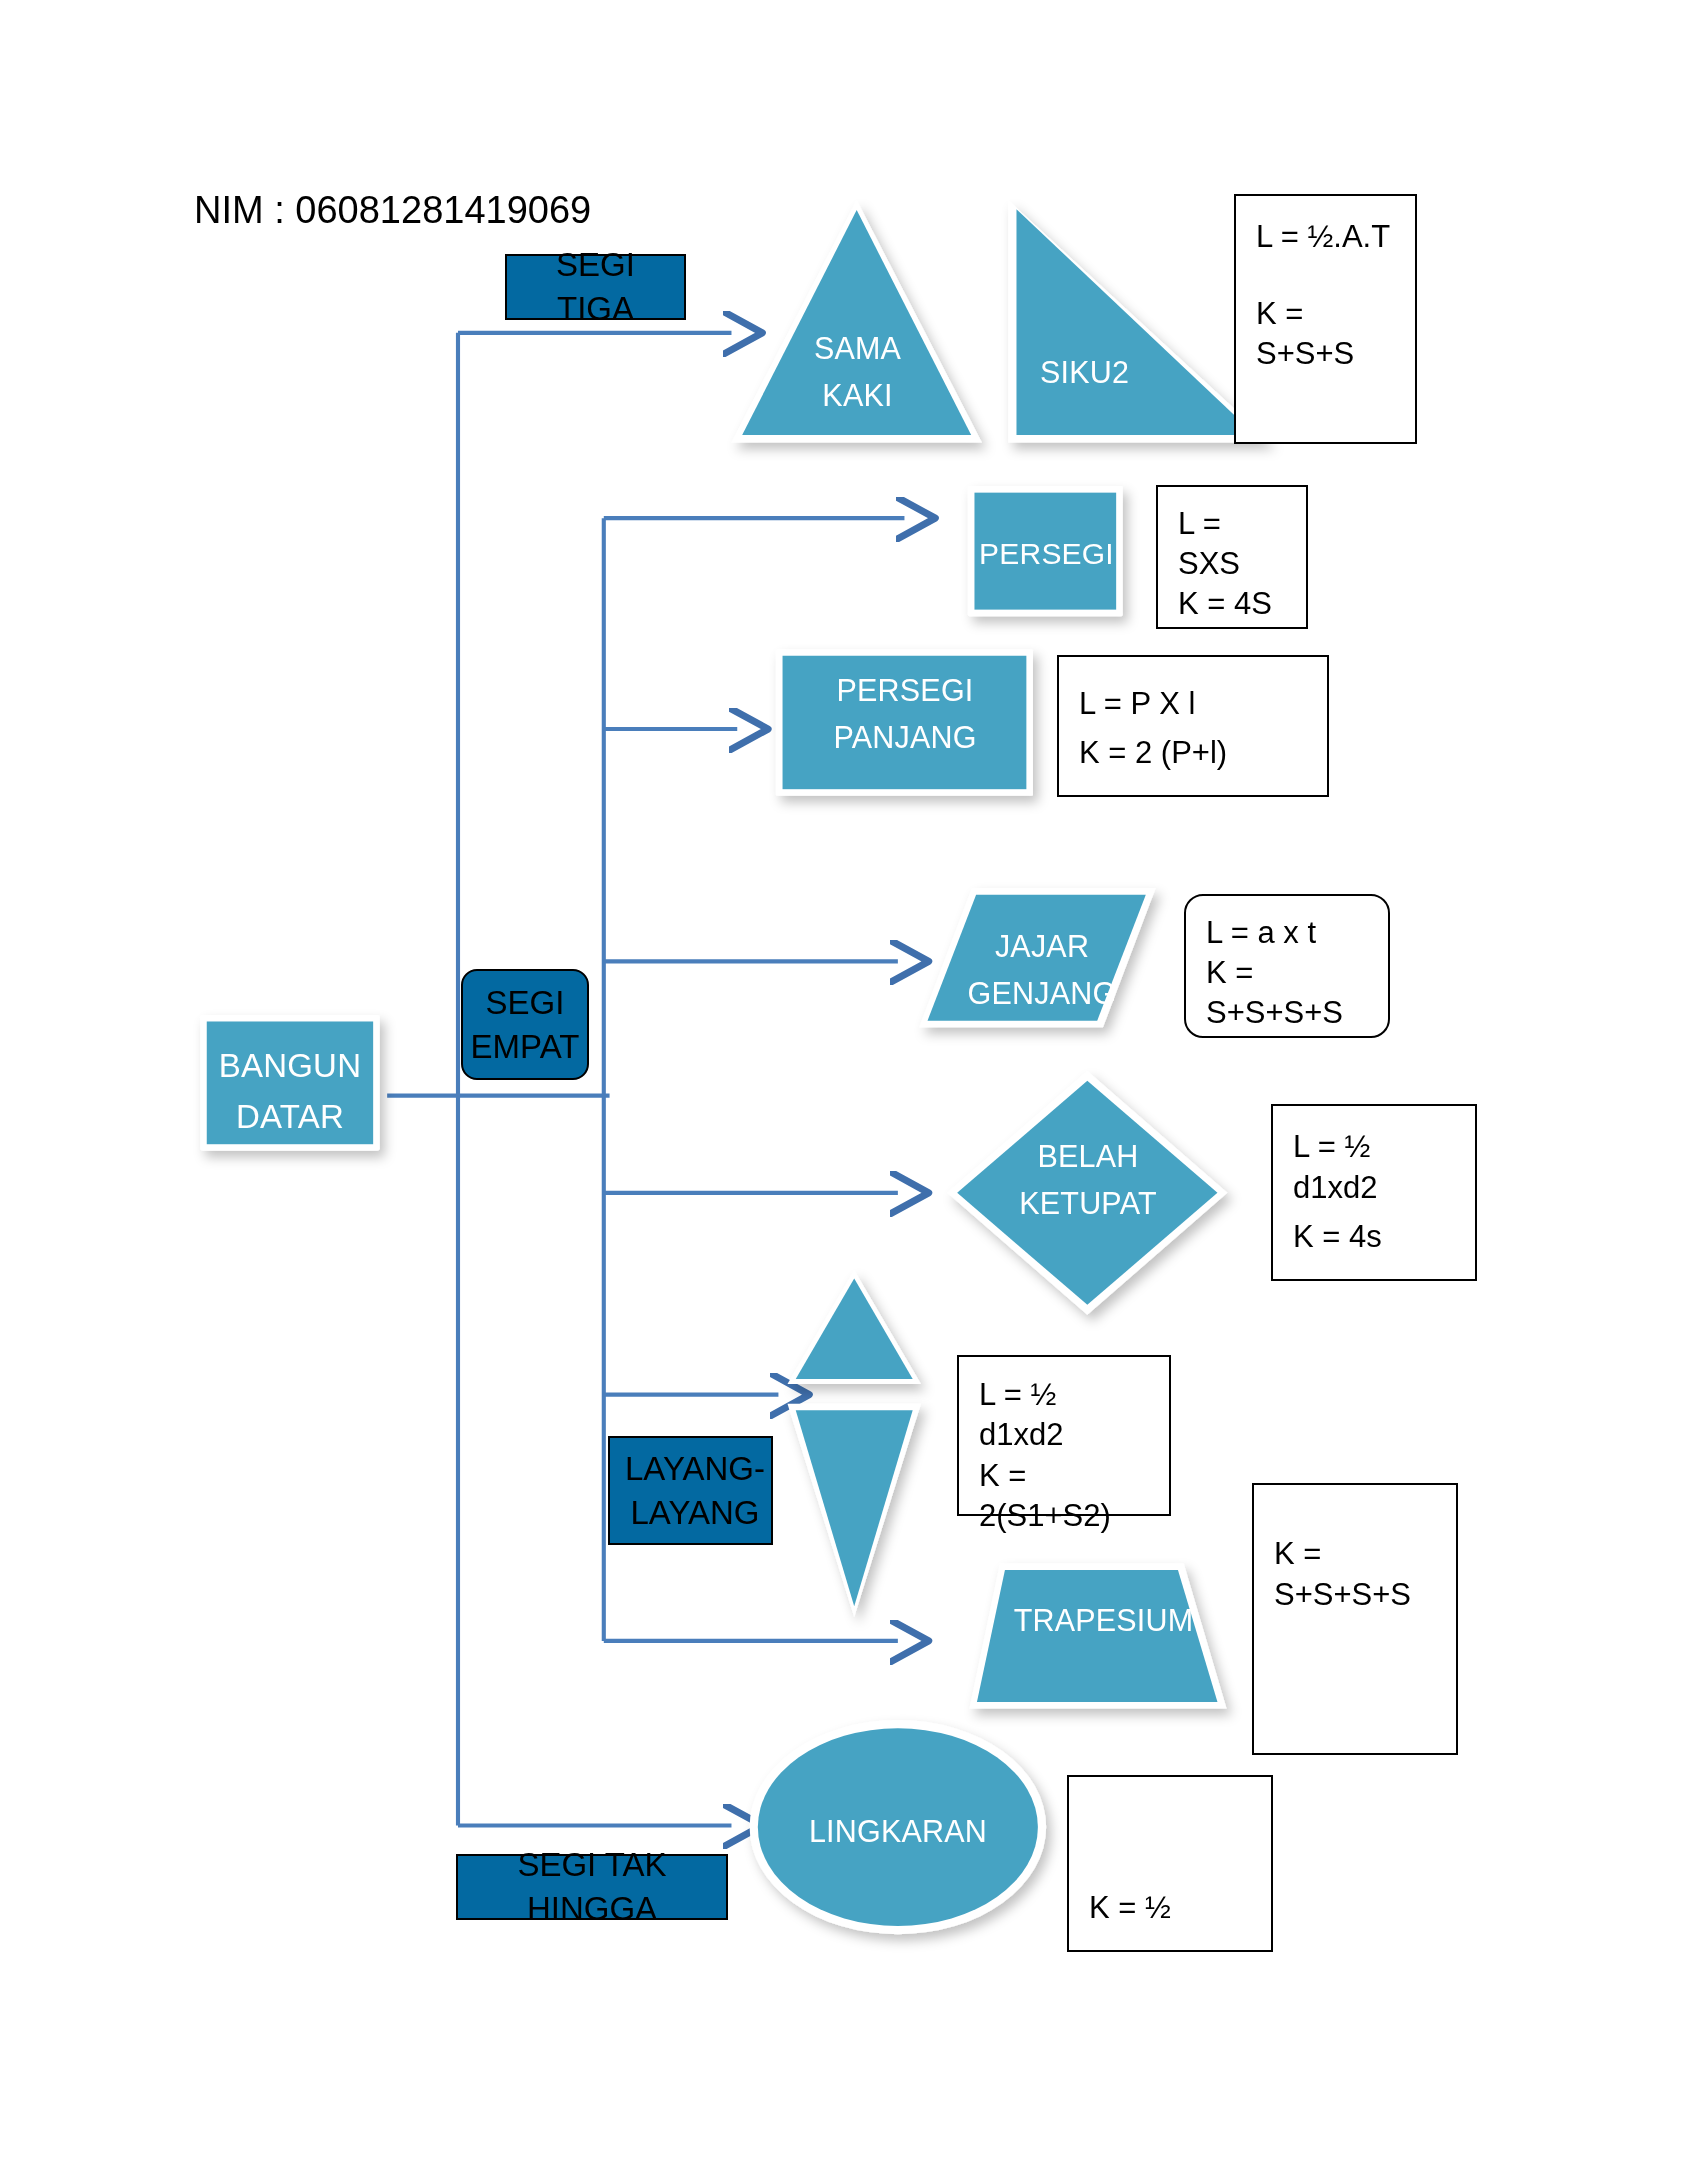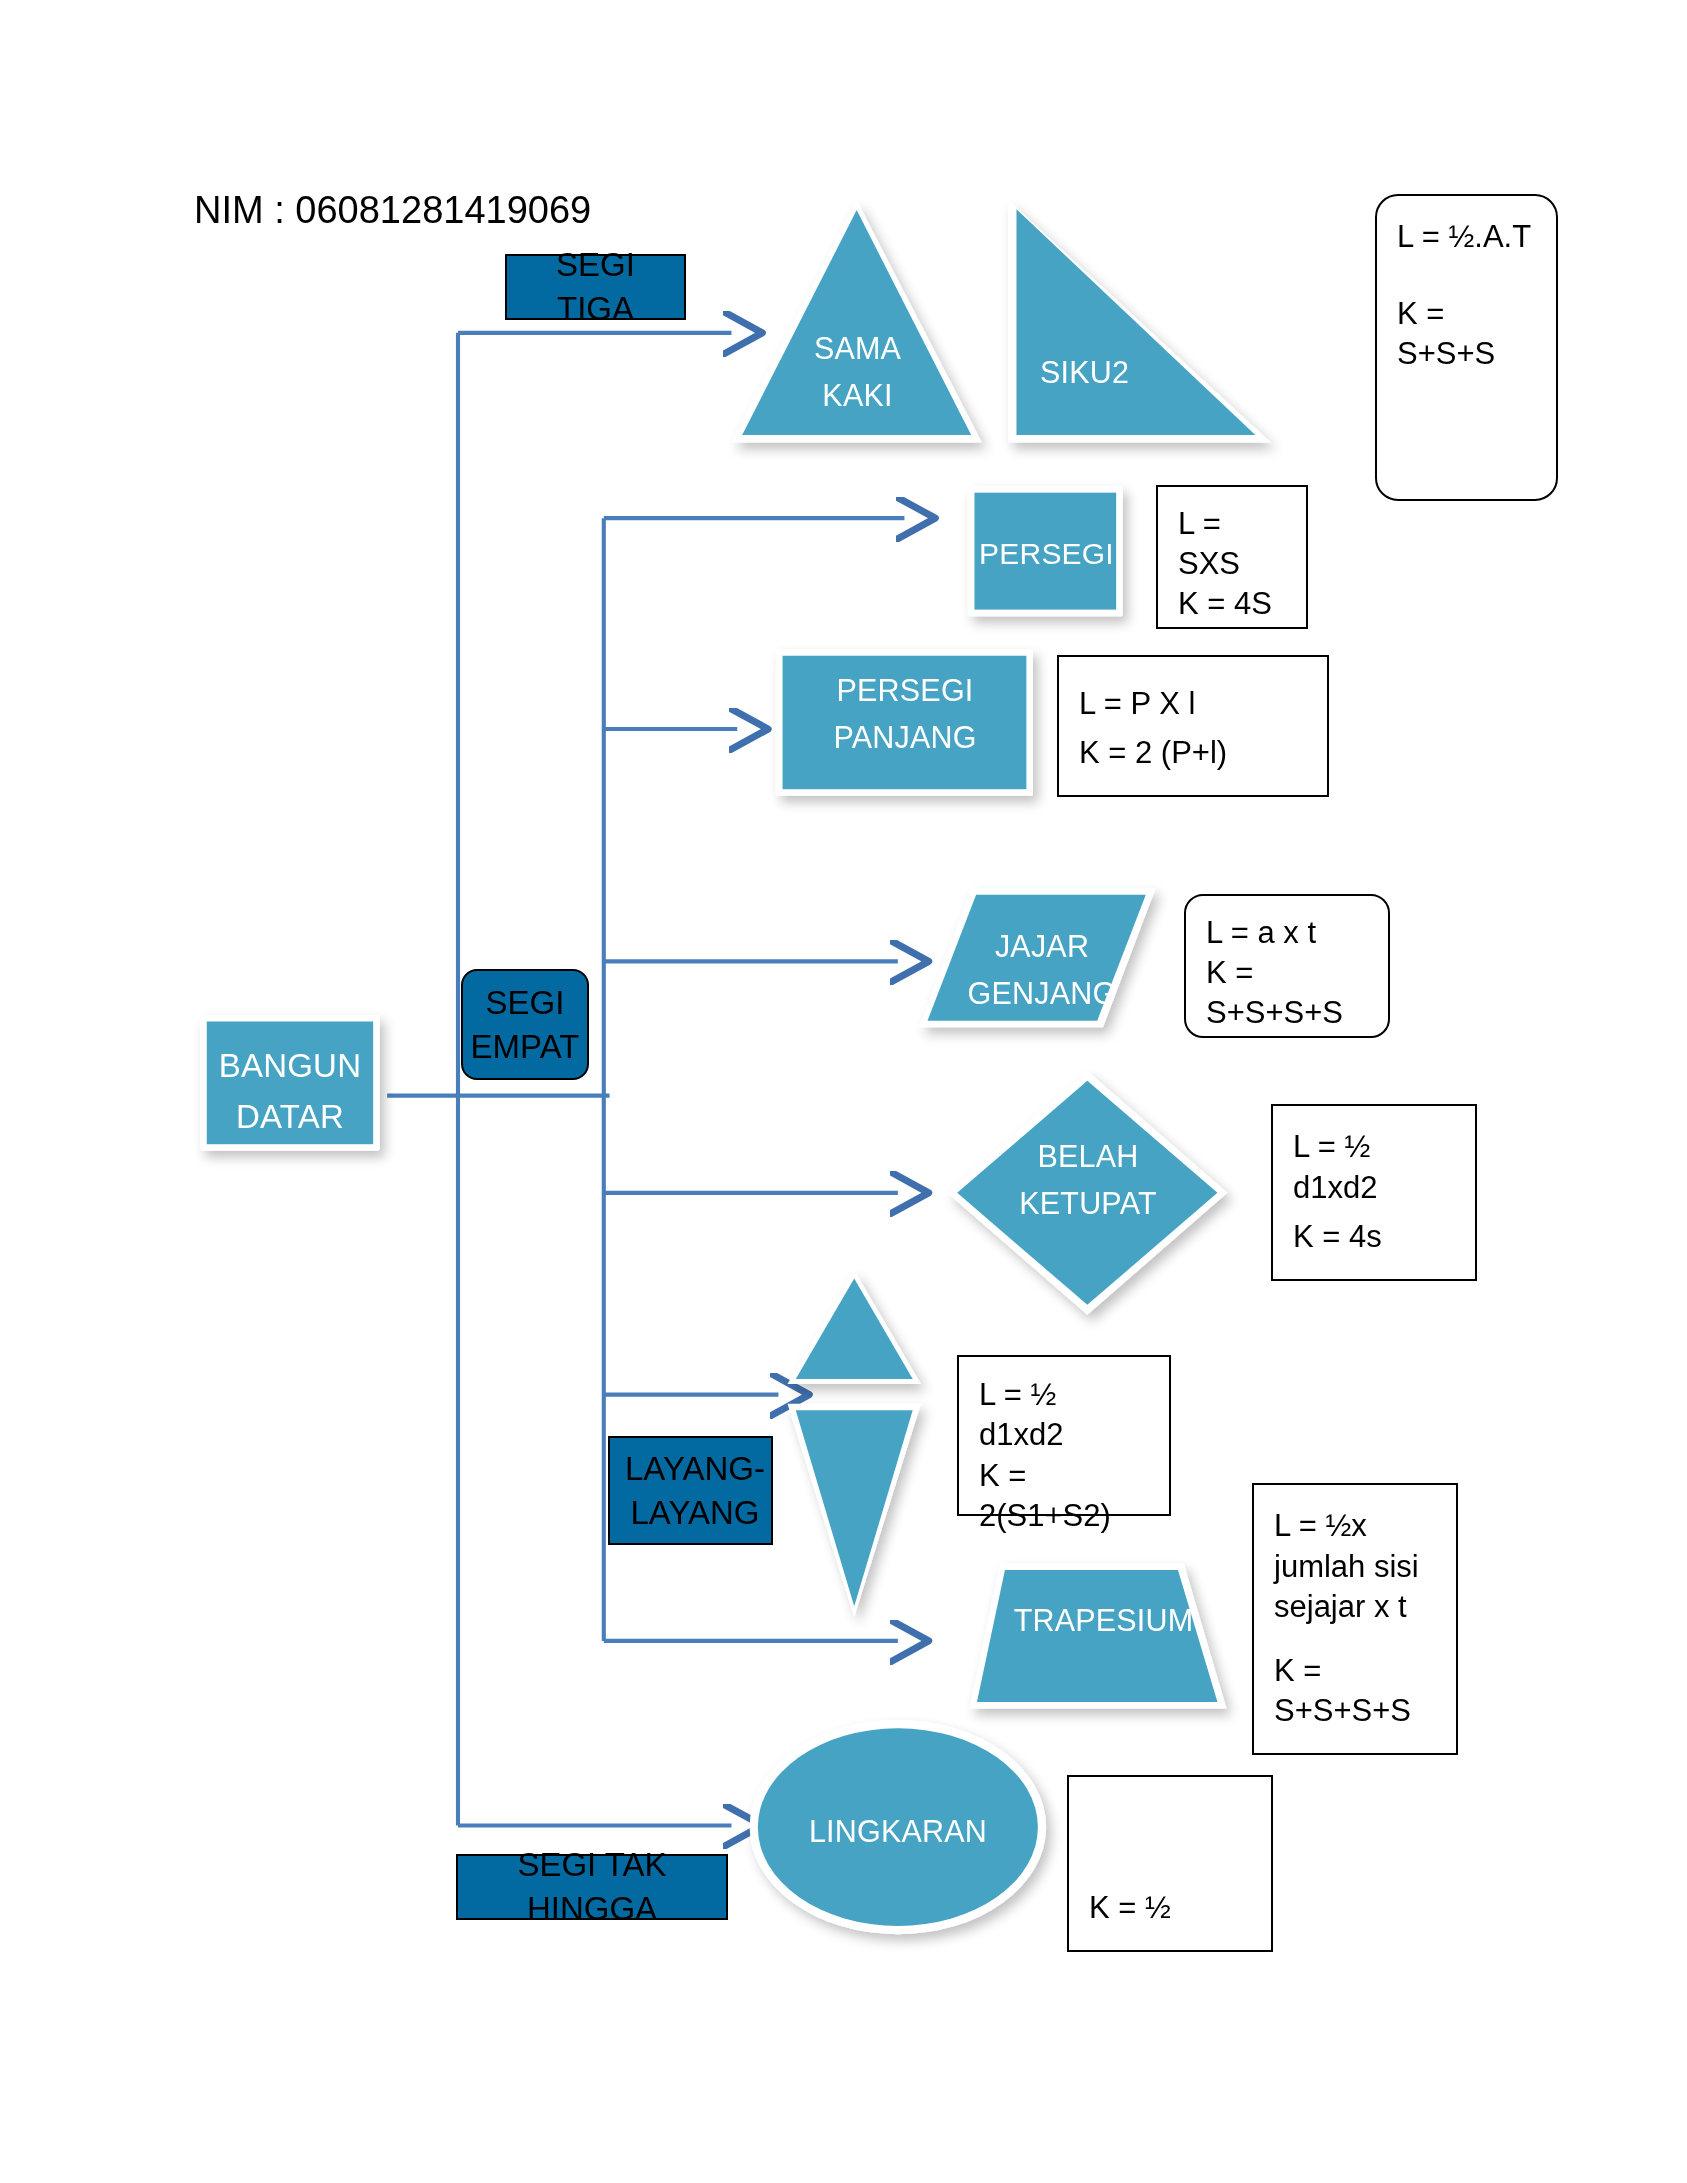--- a/index.html
+++ b/index.html
@@ -152,21 +152,21 @@
 
 <div class="labelbox" style="left:608px;top:1420px;width:165px;height:109px;white-space:pre-line;text-align:center;justify-content:flex-start;padding-left:15px;margin-top:16px;">
   <span>LAYANG-
 LAYANG</span>
 </div>
 
 <div class="labelbox" style="left:456px;top:1854px;width:272px;height:66px;">
   <span>SEGI TAK HINGGA</span>
 </div>
 
-<div class="formulabox" style="left:1375px;top:194px;width:183px;height:307px;border-radius:23px;">
+<div class="formulabox" style="left:1234px;top:194px;width:183px;height:250px;">
   <span class="fl">L = ½.A.T</span>
   <span class="gap"></span>
   <span class="fl">K = S+S+S</span>
 </div>
 
 <div class="formulabox" style="left:1156px;top:485px;width:152px;height:144px;padding-top:16.5px;">
   <span class="fl">L = SXS</span>
   <span class="gap" style="height:23px;"></span>
   <span class="fl">K = 4S</span>
 </div>
@@ -189,23 +189,20 @@
   <span class="fl">K = 4s</span>
 </div>
 
 <div class="formulabox" style="left:957px;top:1355px;width:214px;height:161px;padding-top:18px;">
   <span class="fl">L = ½ d1xd2</span>
   <span class="gap" style="height:25px;"></span>
   <span class="fl">K = 2(S1+S2)</span>
 </div>
 
 <div class="formulabox" style="left:1252px;top:1483px;width:206px;height:272px;padding-top:21.4px;">
-  <span class="fl">L = ½x
-jumlah sisi
-sejajar x t</span>
   <span class="gap" style="height:28px;"></span>
   <span class="fl">K = S+S+S+S</span>
 </div>
 
 <div class="formulabox" style="left:1067px;top:1775px;width:206px;height:177px;justify-content:flex-end;">
   <span class="fl">K = ½</span>
 </div>
 
 
 </body></html>

